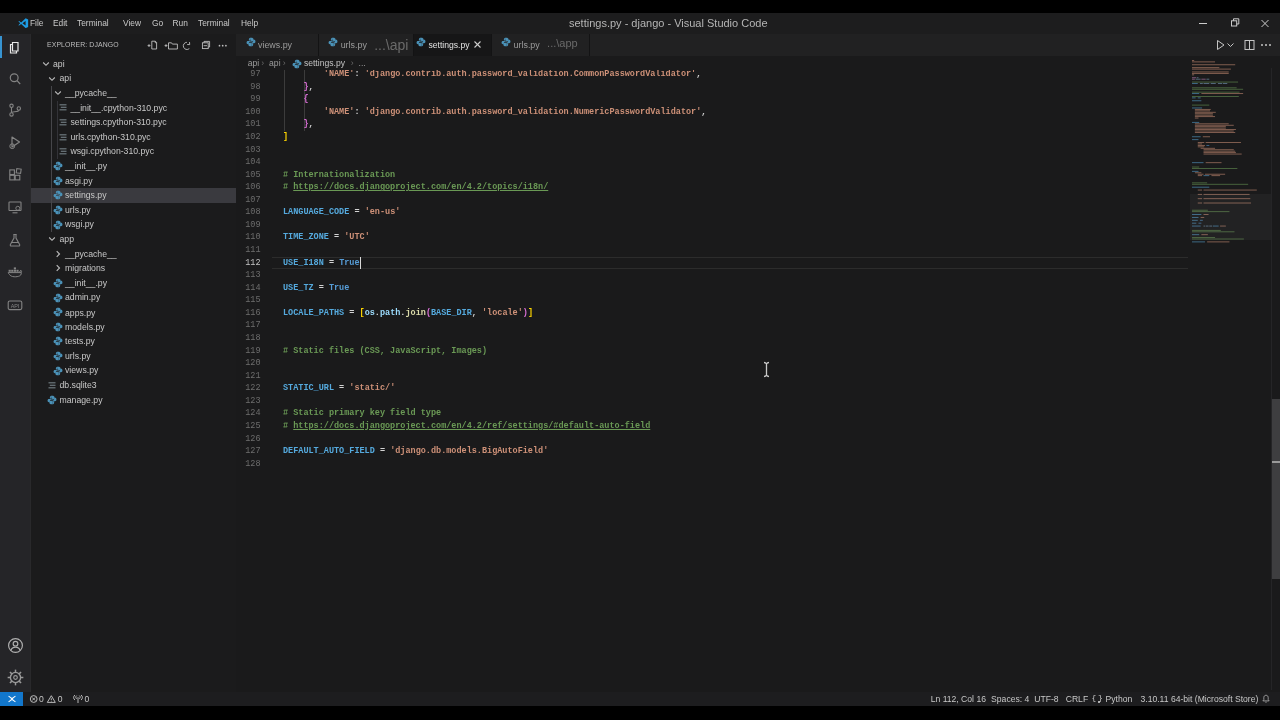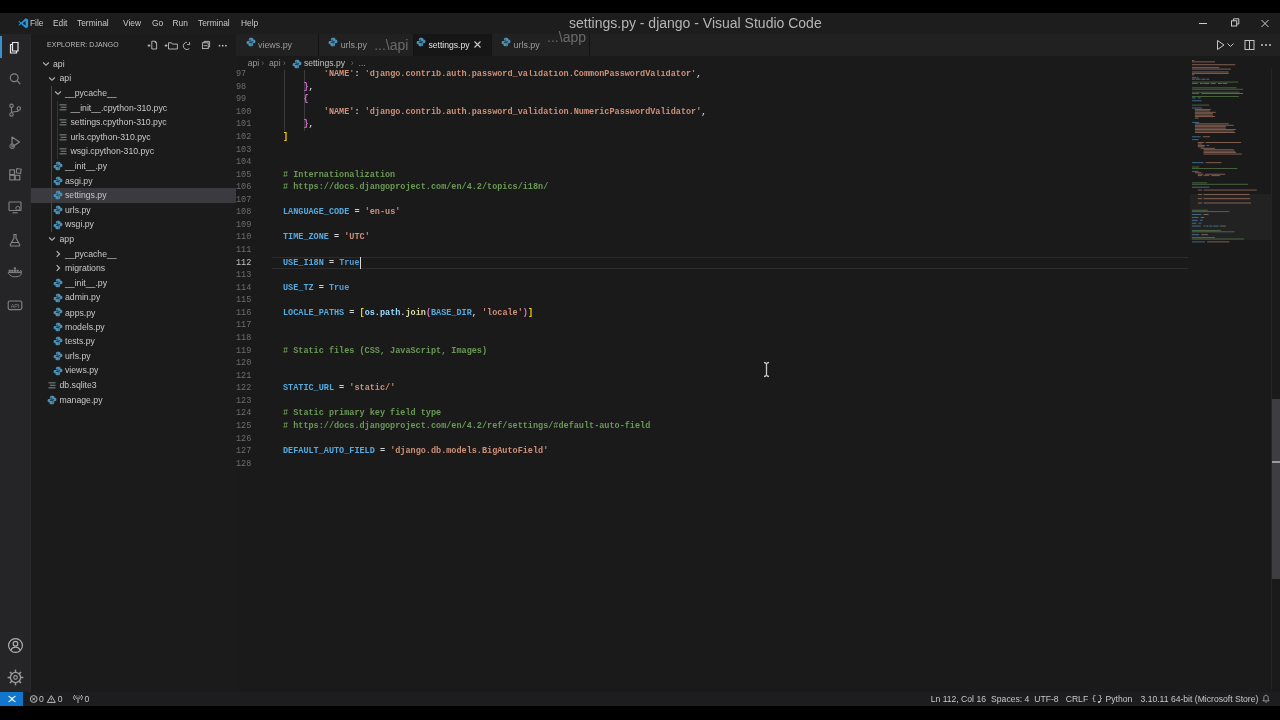--- a/index.html
+++ b/index.html
@@ -1,44 +1,44 @@
 <!DOCTYPE html>
 <html><head><meta charset="utf-8"><title>settings.py - django - Visual Studio Code</title><style>
 *{margin:0;padding:0;box-sizing:border-box}
 html,body{width:1280px;height:720px;overflow:hidden;background:#000}
 #stage{position:absolute;top:0;left:0;width:1280px;height:720px;background:#000;
   font-family:"Liberation Sans",sans-serif;color:#c5c5c5}
 .abs{position:absolute}
 .menu{position:absolute;height:21px;line-height:21px;font-size:8.4px;color:#c9c9c9}
 .trow{position:absolute;height:14.6px;line-height:14.6px;font-size:8.7px;color:#c8c8c8;white-space:nowrap}
 .cl{position:absolute;height:12.57px;line-height:12.57px;font-family:"Liberation Mono",monospace;font-size:8.5px;white-space:pre;font-weight:bold}
-.ln{position:absolute;width:24.5px;text-align:left;color:#6d6d6d;font-family:"Liberation Mono",monospace;font-size:8.5px;height:12.57px;line-height:12.57px}
+.ln{position:absolute;width:24.5px;text-align:right;color:#6d6d6d;font-family:"Liberation Mono",monospace;font-size:8.5px;height:12.57px;line-height:12.57px}
 .str{color:#ce9178}.cmt{color:#6a9955}.pnc{color:#d4d4d4}.b1{color:#ffd700}.b2{color:#da70d6}
 .cst{color:#55aade}.kw{color:#569cd6}.vr{color:#9cdcfe}.fn{color:#dcdcaa}
-.url{color:#6a9955;}
+.url{color:#6a9955;text-decoration:underline}
 .tab{position:absolute;height:22px;font-size:8.9px;line-height:22px;white-space:nowrap}
 .bc{position:absolute;height:14px;line-height:14px;font-size:8.6px;white-space:nowrap}
 .st{position:absolute;height:14.3px;line-height:14.3px;font-size:8.6px;white-space:nowrap;color:#c8c8c8}
 </style></head>
 <body>
 <div id="stage">
 <div class="abs" style="left:0;top:13.0px;width:1280px;height:693.3px;background:#1a1a1b"></div>
 <div class="abs" style="left:0;top:13px;width:1280px;height:21px;background:#1d1d1e"></div>
 <svg class="abs" style="left:18px;top:17.5px" width="10.5" height="10.5" viewBox="0 0 24 24">
 <path fill="#1e9be2" d="M17.5 0.8 L7.2 10.2 L2.6 6.7 L0.8 7.6 L5.1 12 L0.8 16.4 L2.6 17.3 L7.2 13.8 L17.5 23.2 L23.2 20.5 L23.2 3.5 Z M17.3 6.8 L17.3 17.2 L10.3 12 Z"></path>
     </svg>
 <div class="menu" style="left:30.0px;top:13px">File</div>
 <div class="menu" style="left:53.0px;top:13px">Edit</div>
 <div class="menu" style="left:77.0px;top:13px">Terminal</div>
 <div class="menu" style="left:123.0px;top:13px">View</div>
 <div class="menu" style="left:152.0px;top:13px">Go</div>
 <div class="menu" style="left:172.5px;top:13px">Run</div>
 <div class="menu" style="left:198.0px;top:13px">Terminal</div>
 <div class="menu" style="left:241.0px;top:13px">Help</div>
-<div class="menu" style="left:569px;top:13px;color:#b5b5b5;font-size:14px">settings.py - django - Visual Studio Code</div>
+<div class="menu" style="left:569px;top:13px;color:#b5b5b5;font-size:11px">settings.py - django - Visual Studio Code</div>
 <svg class="abs" style="left:1196px;top:13px" width="84" height="21" viewBox="0 0 84 21">
 <g stroke="#cccccc" stroke-width="1" fill="none">
 <line x1="3" y1="10.5" x2="11" y2="10.5"></line>
 <rect x="35.5" y="7.8" width="5.2" height="5.2"></rect>
 <path d="M37.5 7.8 V5.8 H42.8 V11 H40.7"></path>
 <line x1="65.5" y1="7" x2="72.5" y2="14"></line>
         <line x1="72.5" y1="7" x2="65.5" y2="14"></line>
 </g>
     </svg>
 <div class="abs" style="left:0;top:34px;width:30px;height:658px;background:#252528"></div>
@@ -280,21 +280,21 @@
         <line x1="1.5" y1="1.5" x2="7.5" y2="7.5"></line>
         <line x1="7.5" y1="1.5" x2="1.5" y2="7.5"></line>
       </g>
     </svg>
 <div class="abs" style="left:491.6px;top:34px;width:98.5px;height:22px;background:#212122;border-right:1px solid #131314"></div>
 <svg class="abs" style="left:501.1px;top:36.5px" width="10" height="10" viewBox="0 0 16 16">
 <path fill="#4b92b8" d="M8.1 1.2 C5.7 1.2 4.6 2.2 4.6 3.8 V5.6 H8.3 V6.2 H3.2 C1.7 6.2 0.9 7.2 0.9 8.9 C0.9 10.5 1.7 11.5 3.2 11.5 H4.6 V9.5 C4.6 8 5.8 7 7.3 7 H10.1 C11.4 7 12.1 6.1 12.1 4.9 V3.8 C12.1 2.2 10.6 1.2 8.1 1.2 Z M6.7 2.6 a.7 .7 0 1 1 0 1.4 a.7 .7 0 1 1 0 -1.4 Z"></path>
 <path fill="#4b92b8" d="M7.9 14.8 C10.3 14.8 11.4 13.8 11.4 12.2 V10.4 H7.7 V9.8 H12.8 C14.3 9.8 15.1 8.8 15.1 7.1 C15.1 5.5 14.3 4.5 12.8 4.5 H11.4 V6.5 C11.4 8 10.2 9 8.7 9 H5.9 C4.6 9 3.9 9.9 3.9 11.1 V12.2 C3.9 13.8 5.4 14.8 7.9 14.8 Z M9.3 13.4 a.7 .7 0 1 1 0 -1.4 a.7 .7 0 1 1 0 1.4 Z"></path>
     </svg>
 <div class="tab" style="left:513.6px;top:34px;color:#9b9b9b;font-size:8.9px">urls.py</div>
-<div class="tab" style="left:547.1px;top:26px;color:#6a6a6a;font-size:14px">...\app</div>
+<div class="tab" style="left:547.1px;top:32px;color:#6a6a6a;font-size:11px">...\app</div>
 <svg class="abs" style="left:1213px;top:39px" width="62" height="12" viewBox="0 0 62 12">
 <g stroke="#c5c5c5" stroke-width="1" fill="none">
 <path d="M4.5 1.5 L11 6 L4.5 10.5 Z"></path>
 <path d="M14.5 4.5 L17.5 7.5 L20.5 4.5"></path>
 <rect x="32" y="1.5" width="9" height="9"></rect>
         <line x1="36.5" y1="1.5" x2="36.5" y2="10.5"></line>
 <g fill="#c5c5c5" stroke="none">
           <circle cx="49" cy="6" r="1"></circle>
           <circle cx="53" cy="6" r="1"></circle>
           <circle cx="57" cy="6" r="1"></circle>

